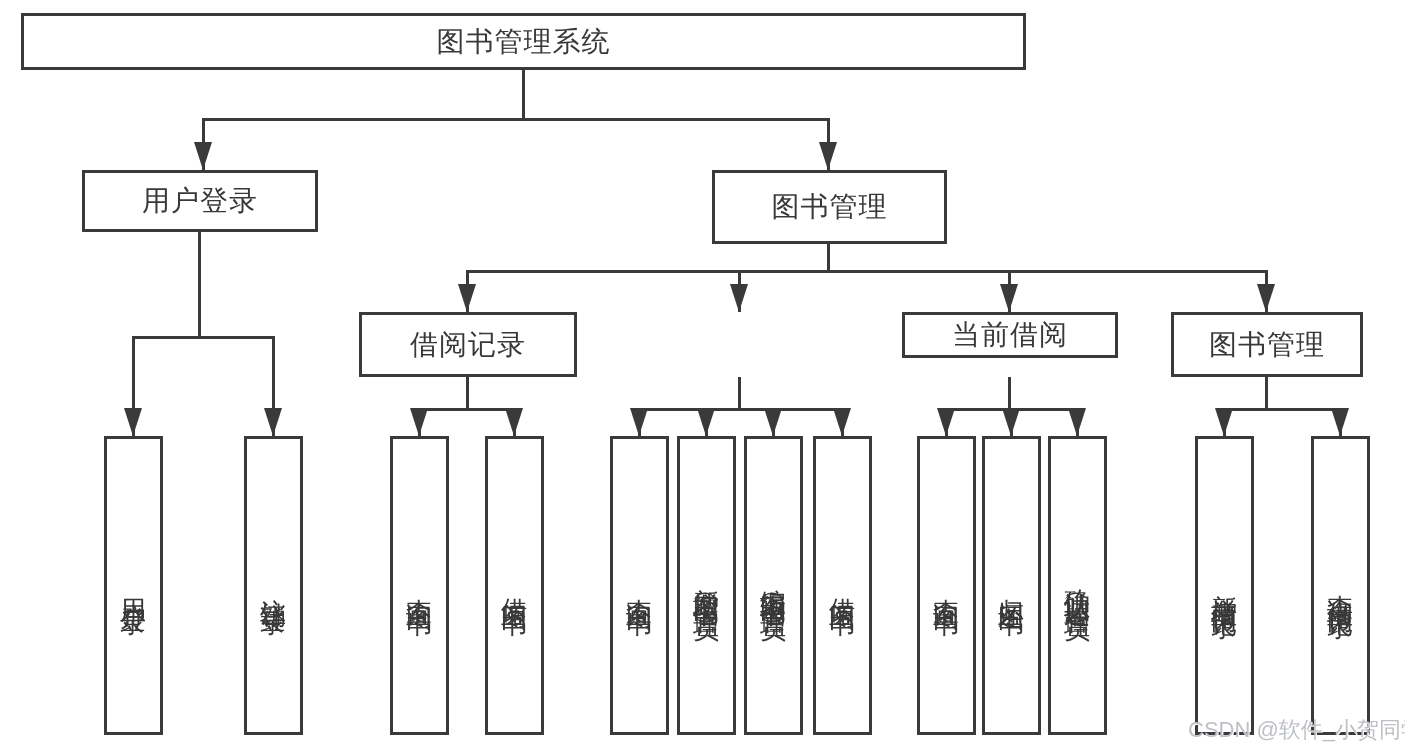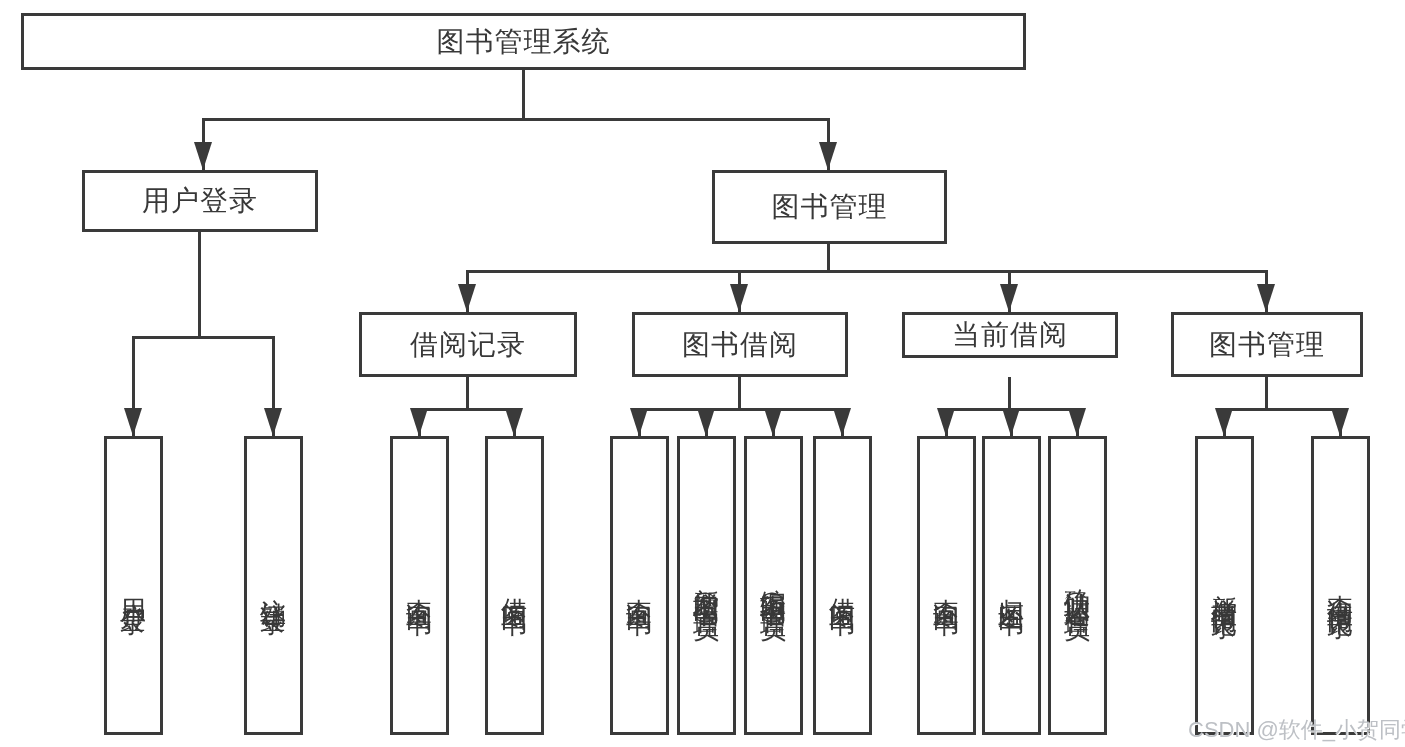--- a/index.html
+++ b/index.html
@@ -111,23 +111,20 @@
   <div class="box" style="left:82px;top:170px;width:236px;height:62px">
     <span class="hlabel">用户登录</span>
   </div>
   <div class="box" style="left:712px;top:170px;width:235px;height:74px">
     <span class="hlabel">图书管理</span>
   </div>
 
   <div class="box" style="left:359px;top:312px;width:218px;height:65px">
     <span class="hlabel">借阅记录</span>
   </div>
-  <div class="box" style="left:632px;top:312px;width:216px;height:65px">
-    <span class="hlabel">图书借阅</span>
-  </div>
   <div class="box" style="left:902px;top:312px;width:216px;height:46px">
     <span class="hlabel">当前借阅</span>
   </div>
   <div class="box" style="left:1171px;top:312px;width:192px;height:65px">
     <span class="hlabel">图书管理</span>
   </div>
 
   <div class="box leaf" style="left:104px;top:436px;width:59px;height:299px">
     <span class="vtext">用户登录</span>
   </div>

